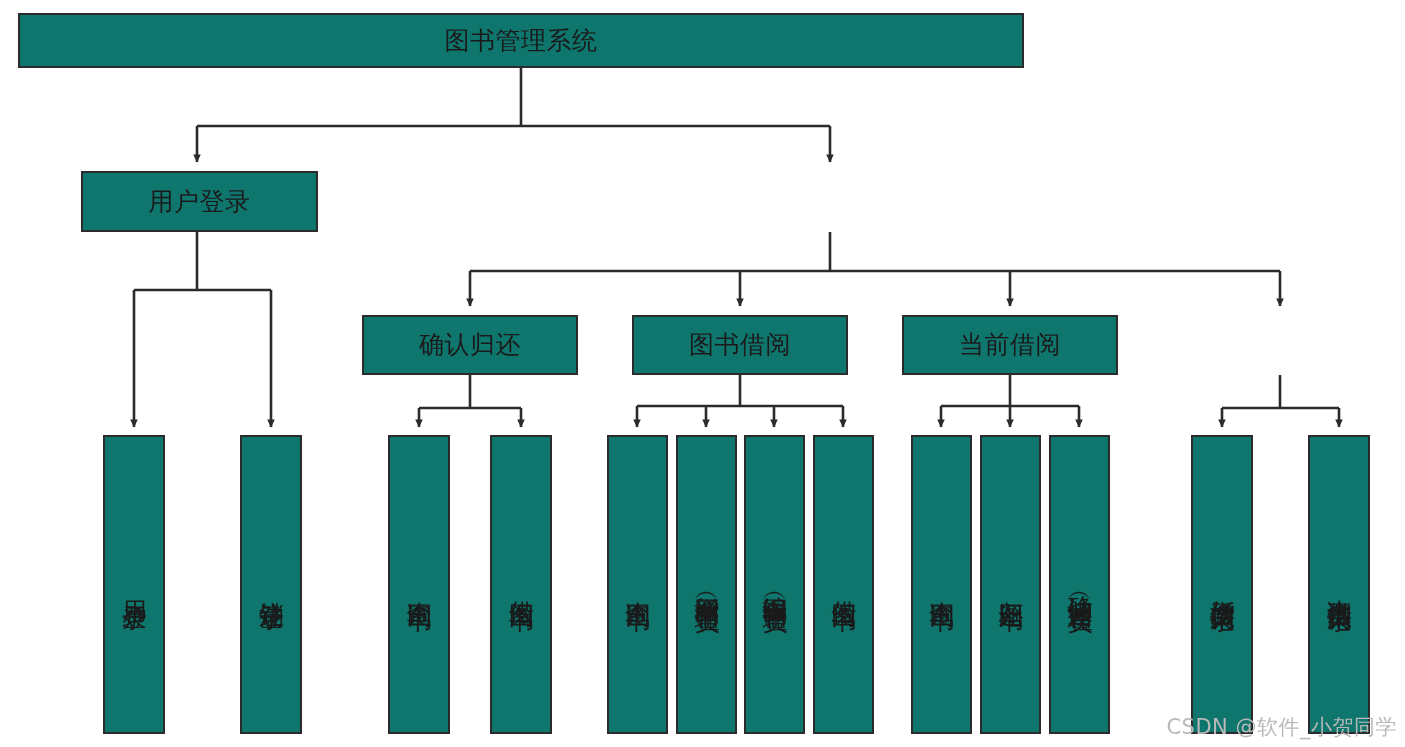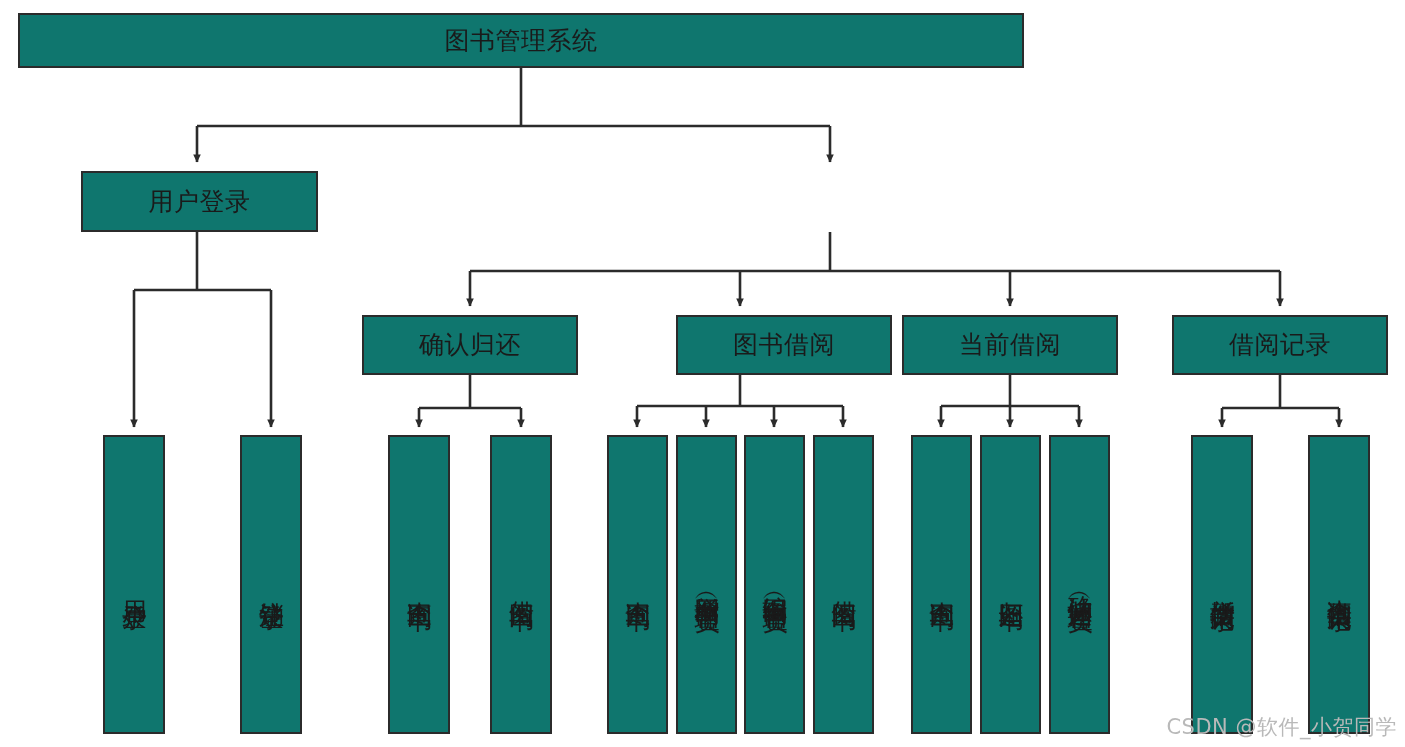--- a/index.html
+++ b/index.html
@@ -124,28 +124,25 @@
     <span class="label">图书管理系统</span>
   </div>
 
   <div class="node node-h" style="left:81px; top:171px; width:237px; height:61px;">
     <span class="label">用户登录</span>
   </div>
 
   <div class="node node-h" style="left:362px; top:315px; width:216px; height:60px;">
     <span class="label">确认归还</span>
   </div>
-  <div class="node node-h" style="left:632px; top:315px; width:216px; height:60px;margin-left:44px;">
+  <div class="node node-h" style="left:632px; top:315px; width:216px; height:60px;">
     <span class="label">图书借阅</span>
   </div>
   <div class="node node-h" style="left:902px; top:315px; width:216px; height:60px;font-family:Liberation Serif, serif;">
     <span class="label">当前借阅</span>
-  </div>
-  <div class="node node-h" style="left:1172px; top:315px; width:216px; height:60px;">
-    <span class="label">借阅记录</span>
   </div>
 
   <div class="node node-v" style="left:103px; top:435px; width:62px; height:299px;">
     <span class="label">用户登录</span>
   </div>
   <div class="node node-v" style="left:240px; top:435px; width:62px; height:299px;">
     <span class="label">注销登录</span>
   </div>
 
   <div class="node node-v" style="left:388px; top:435px; width:62px; height:299px;">

